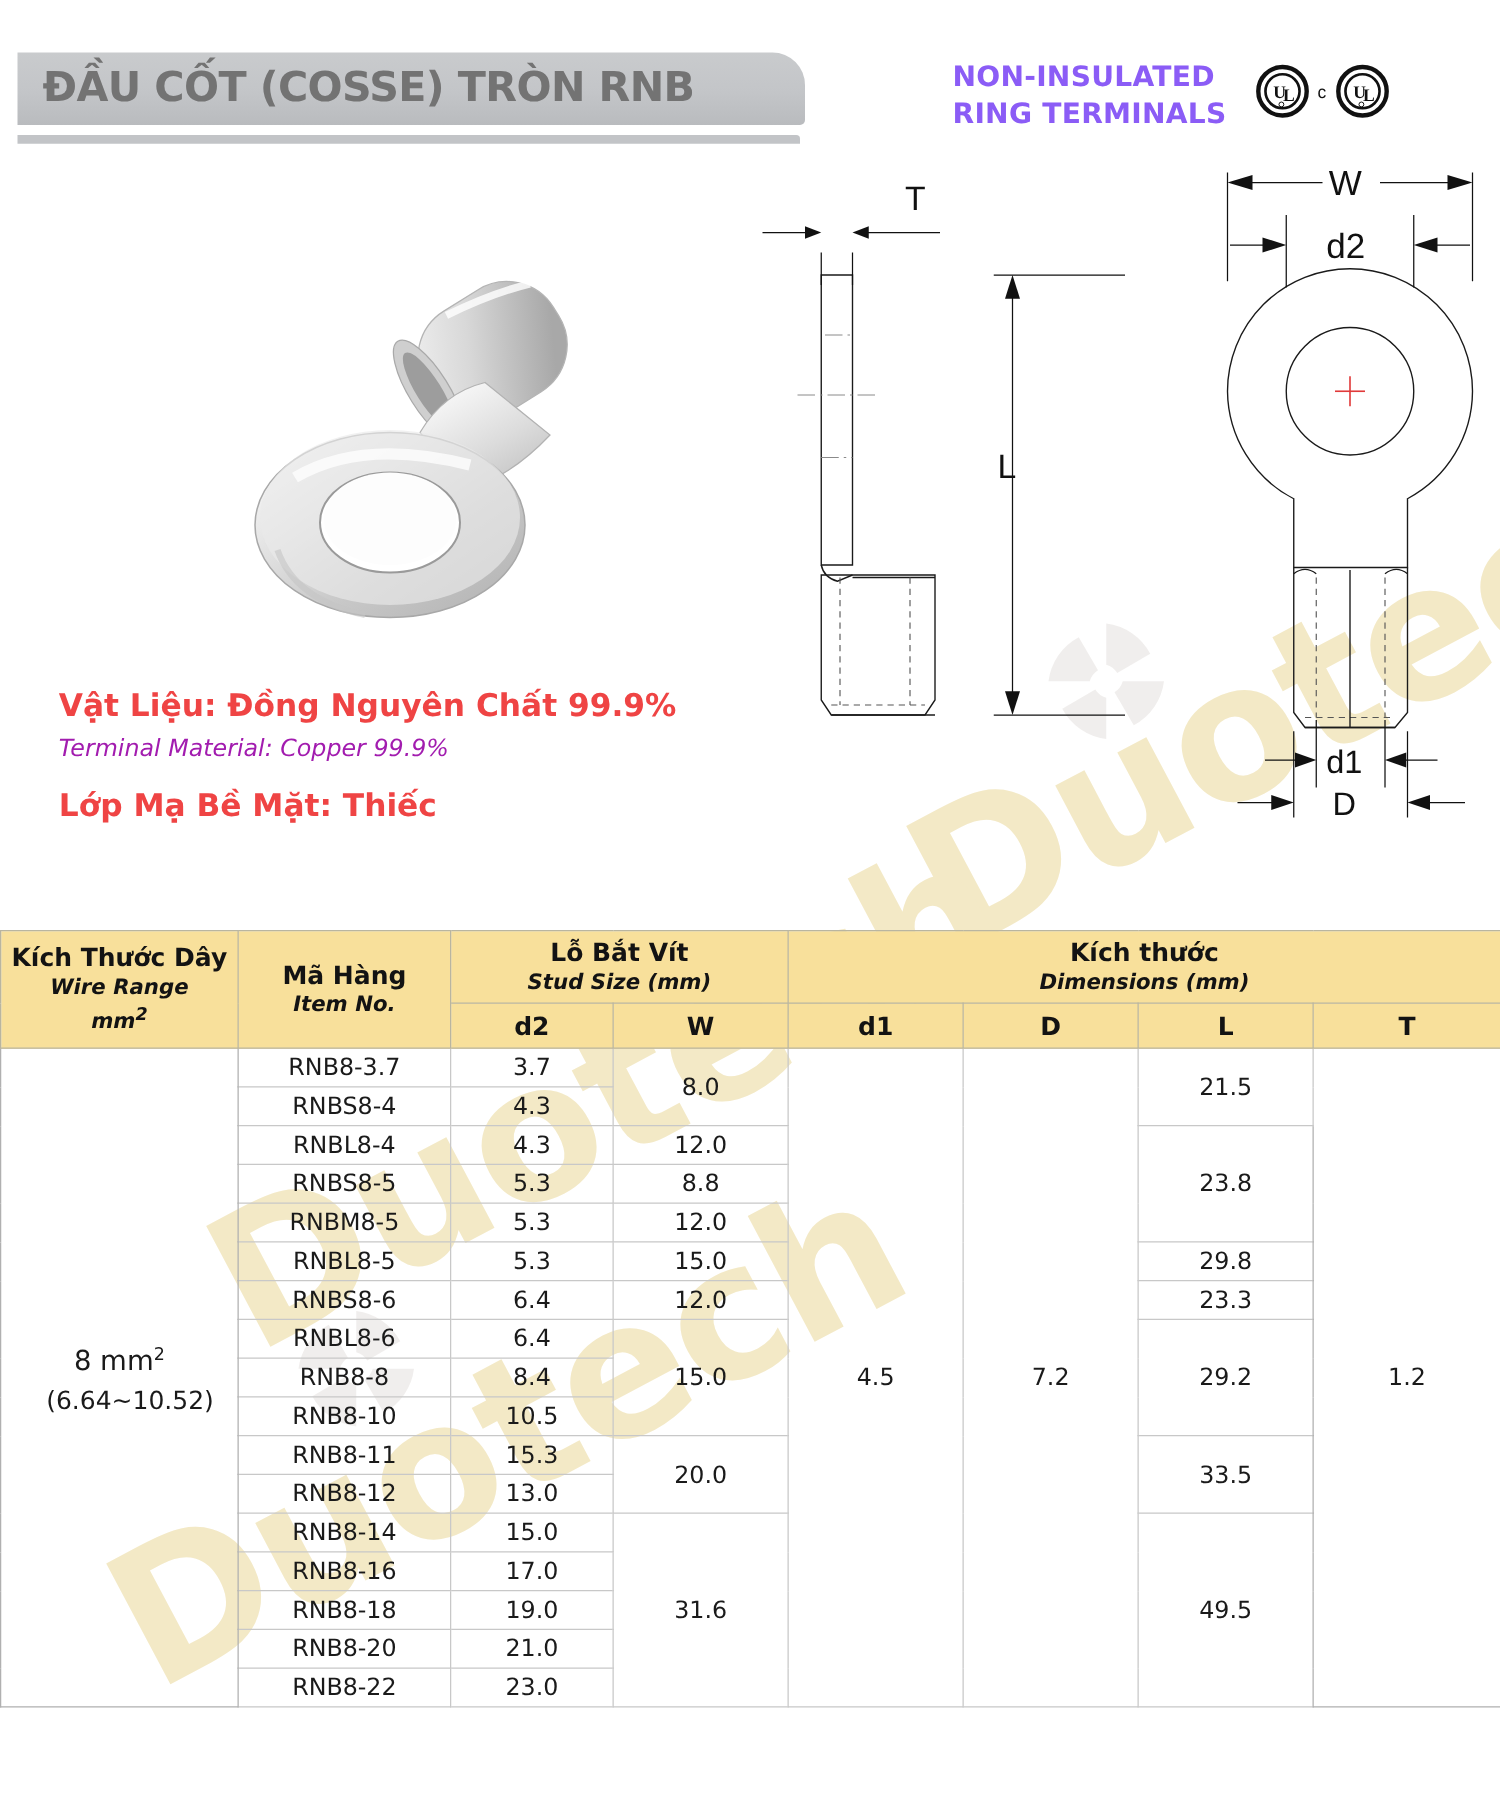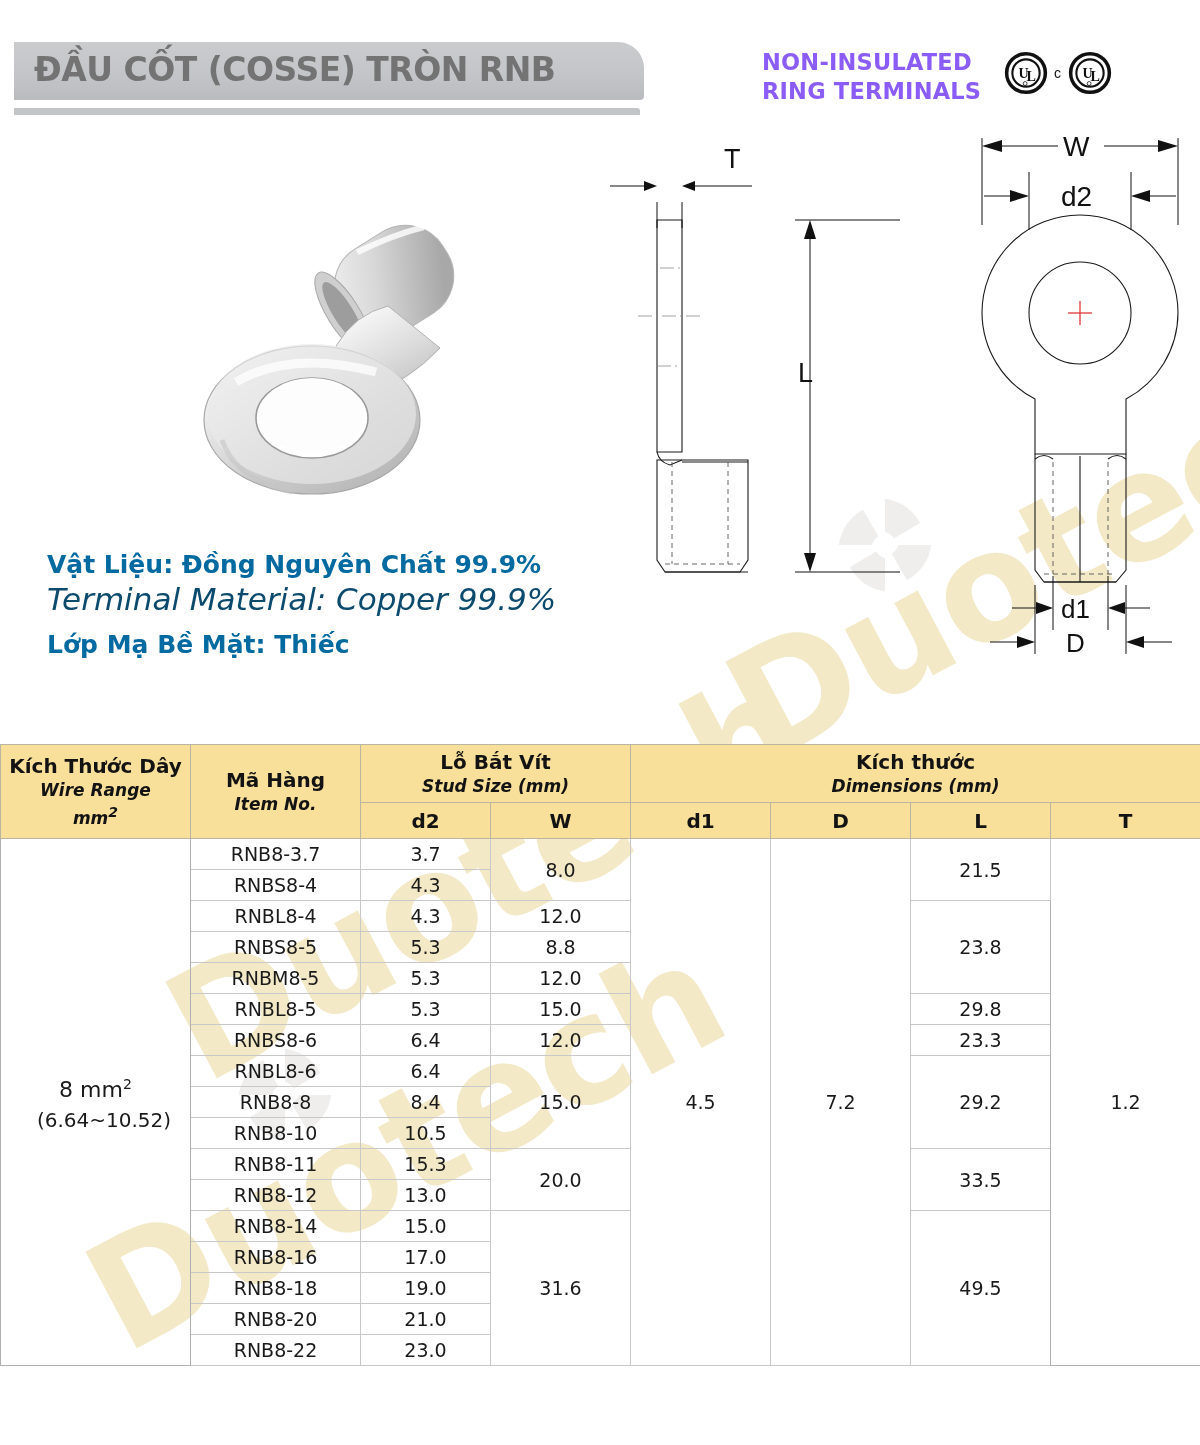--- a/index.html
+++ b/index.html
@@ -111,29 +111,29 @@
   
   #spec-block {
     position: absolute;
     left: 47px; top: 548px;
     z-index: 3;
   }
   .spec-vi {
     font-family: "DejaVu Sans", sans-serif;
     font-weight: bold;
     font-size: 25px;
-    color: #0369a1;
+    color: #ef4444;
     white-space: nowrap;
     line-height: 34px;
   }
   .spec-en {
     font-family: "DejaVu Sans", sans-serif;
     font-style: italic;
-    font-size: 31px;
-    color: #0c4a6e;
+    font-size: 19px;
+    color: #a21caf;
     white-space: nowrap;
     line-height: 34px;
     margin-bottom: 12px;
   }
 
   
   #spec-table {
     position: absolute;
     left: 0; top: 744px;
     width: 1200px;

